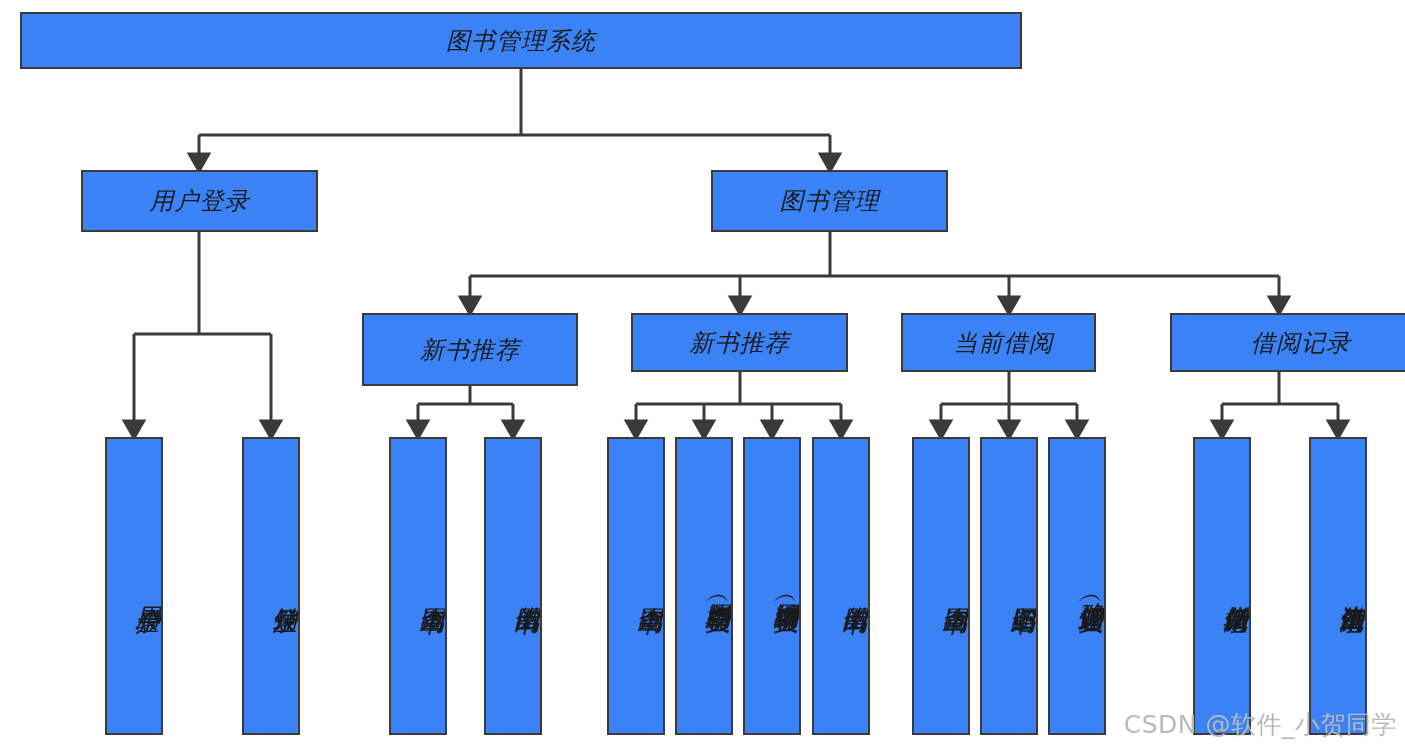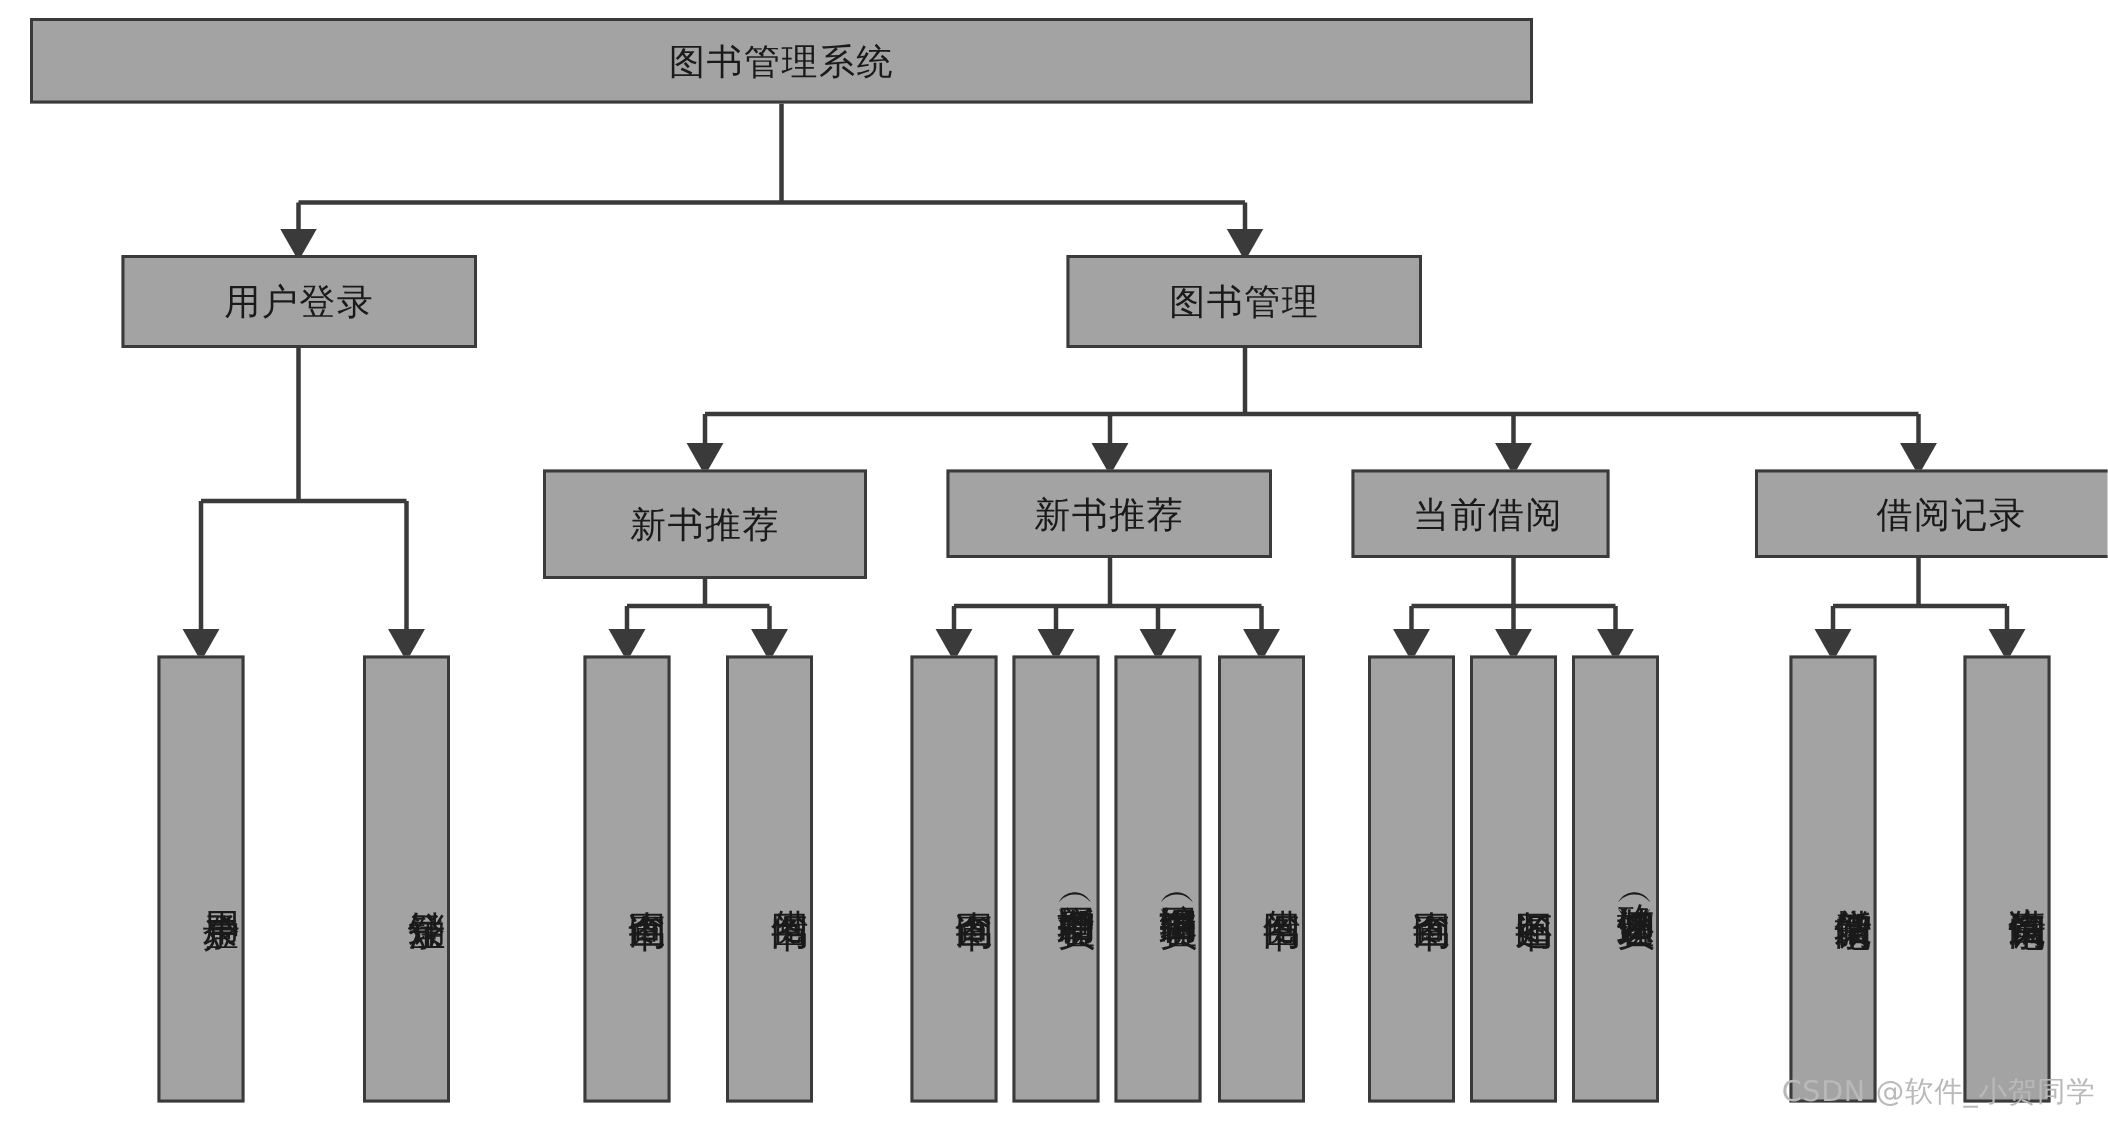--- a/index.html
+++ b/index.html
@@ -22,27 +22,28 @@
   svg#edges {
     position: absolute;
     left: 0;
     top: 0;
     width: 1405px;
     height: 747px;
   }
   .node {
     position: absolute;
     box-sizing: border-box;
-    background: #a3a3a3;
+    background: #3b82f6;
     border: 2.5px solid #3a3a3a;
     display: flex;
     align-items: center;
     justify-content: center;
     color: #1a1a1a;
     z-index: 2;
+    font-style: italic;
   }
   .node-h {
     font-size: 24px;
     letter-spacing: 1px;
     white-space: nowrap;
   }
   .node-v {
     font-size: 25px;
     letter-spacing: 1px;
     writing-mode: vertical-rl;
@@ -54,21 +55,21 @@
     overflow: hidden;
   }
   .node-v.long {
     align-items: flex-start;
     padding-top: 3px;
   }
   .watermark {
     position: absolute;
     right: 8px;
     bottom: 6px;
-    font-size: 19px;
+    font-size: 25px;
     color: #b9b9b9;
     white-space: nowrap;
     z-index: 3;
     letter-spacing: 0.5px;
   }
 </style>
 </head>
 <body>
 
 <div id="diagram-root">
@@ -133,21 +134,21 @@
   <div class="node node-h" style="left:711px; top:170px; width:237px; height:62px;">
     <span>图书管理</span>
   </div>
 
   <div class="node node-h" style="left:362px; top:313px; width:216px; height:73px;">
     <span>新书推荐</span>
   </div>
   <div class="node node-h" style="left:631px; top:313px; width:217px; height:59px;">
     <span>新书推荐</span>
   </div>
-  <div class="node node-h" style="left:901px; top:313px; width:172px; height:59px;padding-left:10px;">
+  <div class="node node-h" style="left:901px; top:313px; width:195px; height:59px;padding-left:10px;">
     <span>当前借阅</span>
   </div>
   <div class="node node-h" style="left:1170px; top:313px; width:262px; height:59px;">
     <span>借阅记录</span>
   </div>
 
   <div class="node node-v" style="left:105px; top:437px; width:58px; height:298px;">
     <span>用户登录</span>
   </div>
   <div class="node node-v" style="left:242px; top:437px; width:58px; height:298px;">

